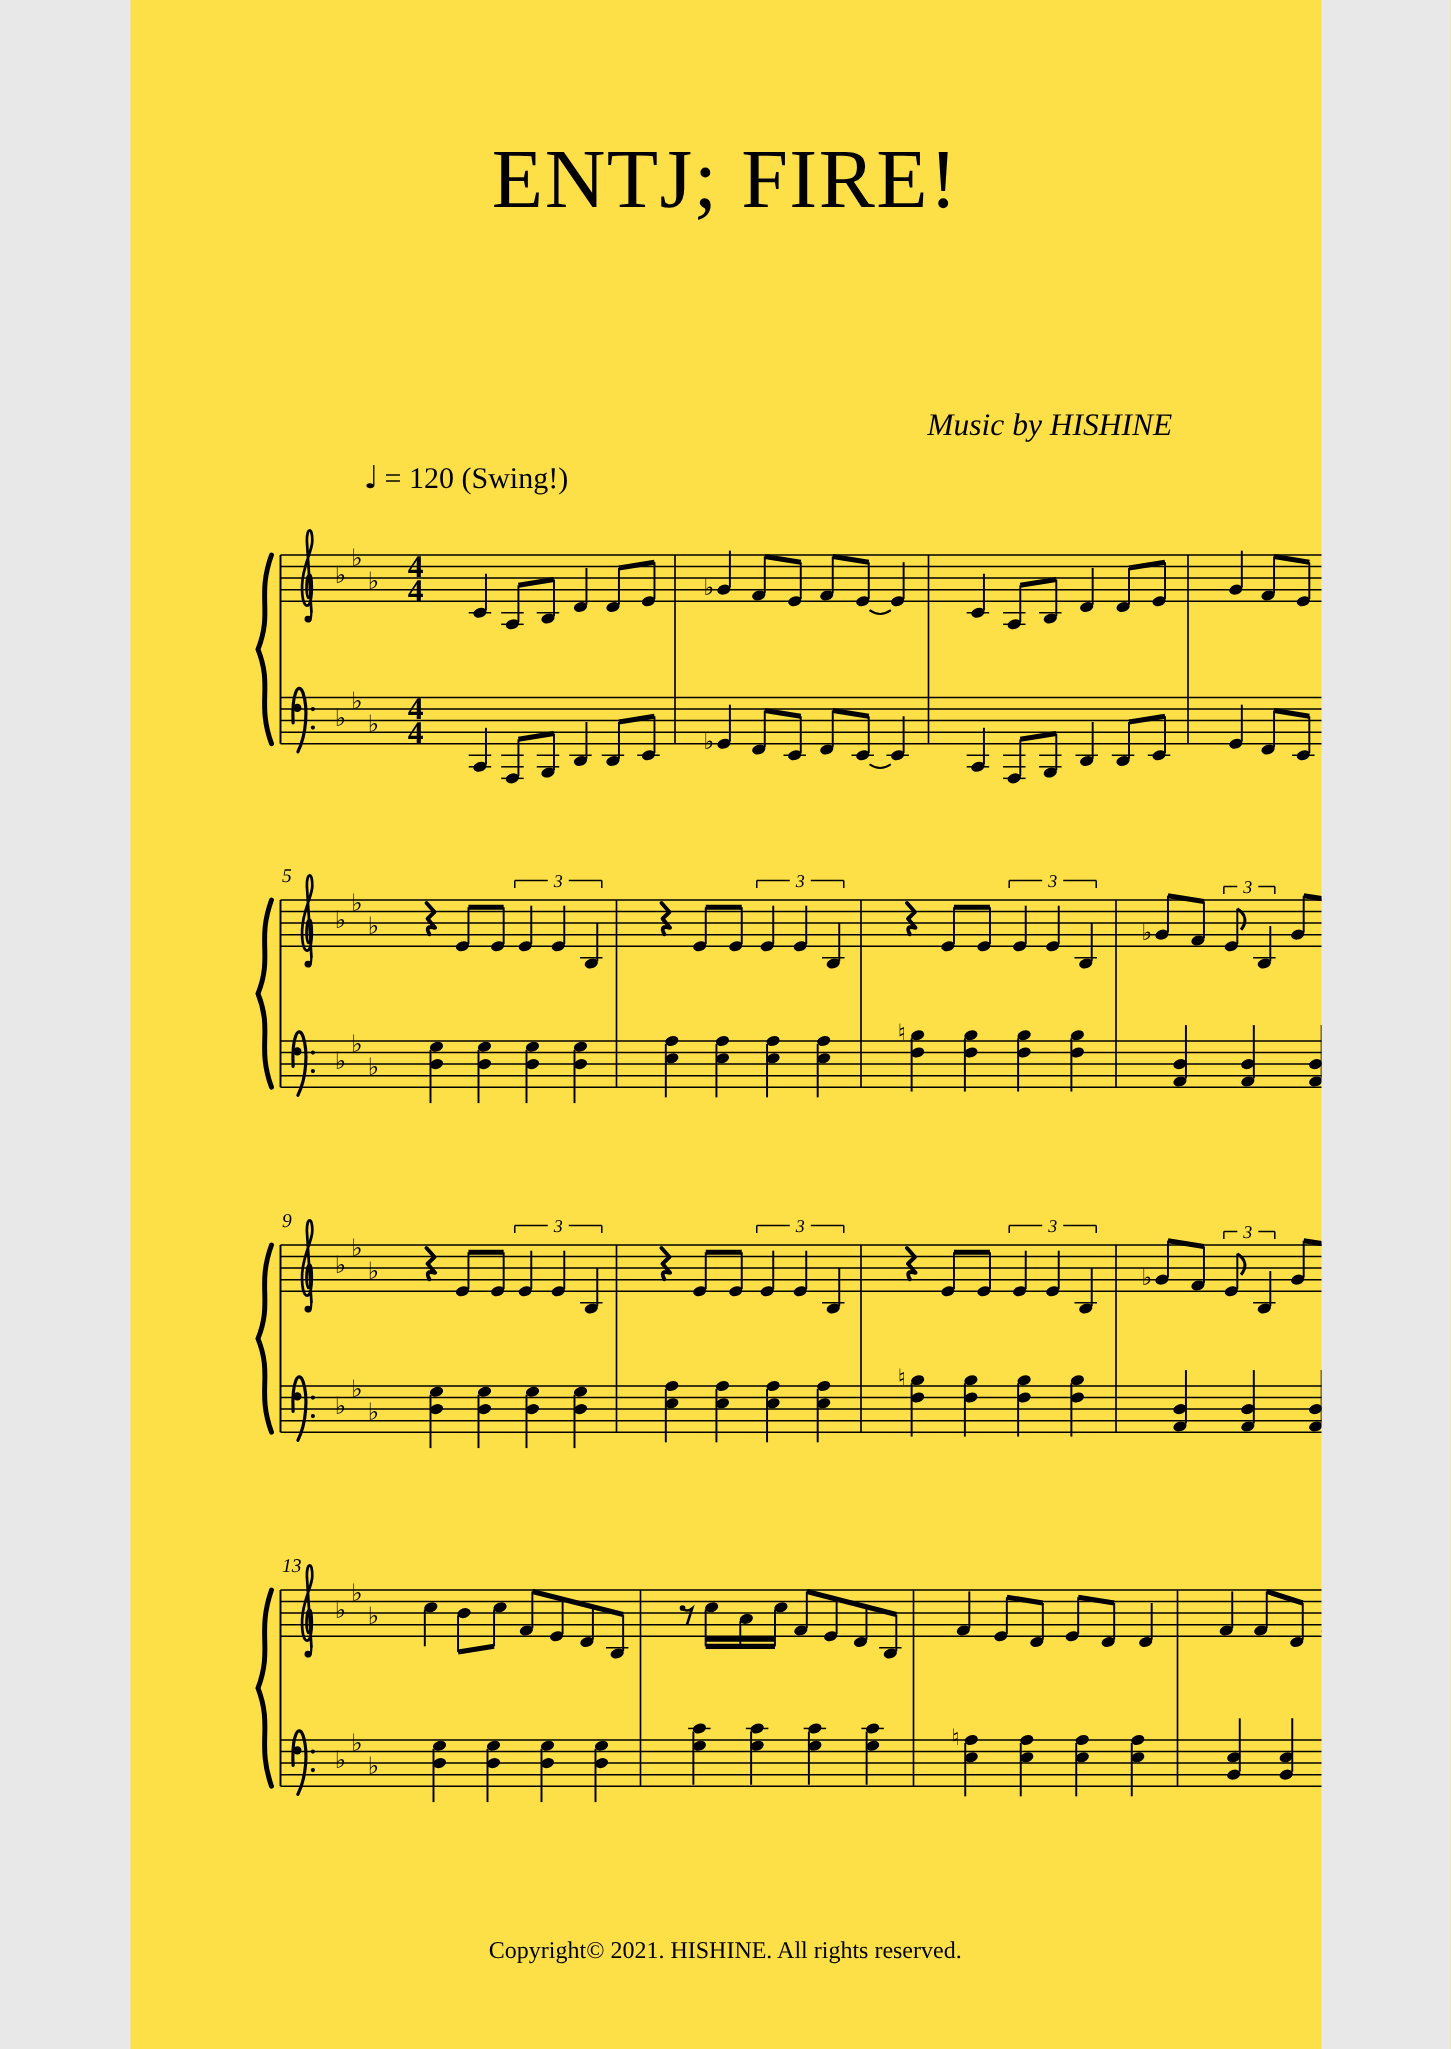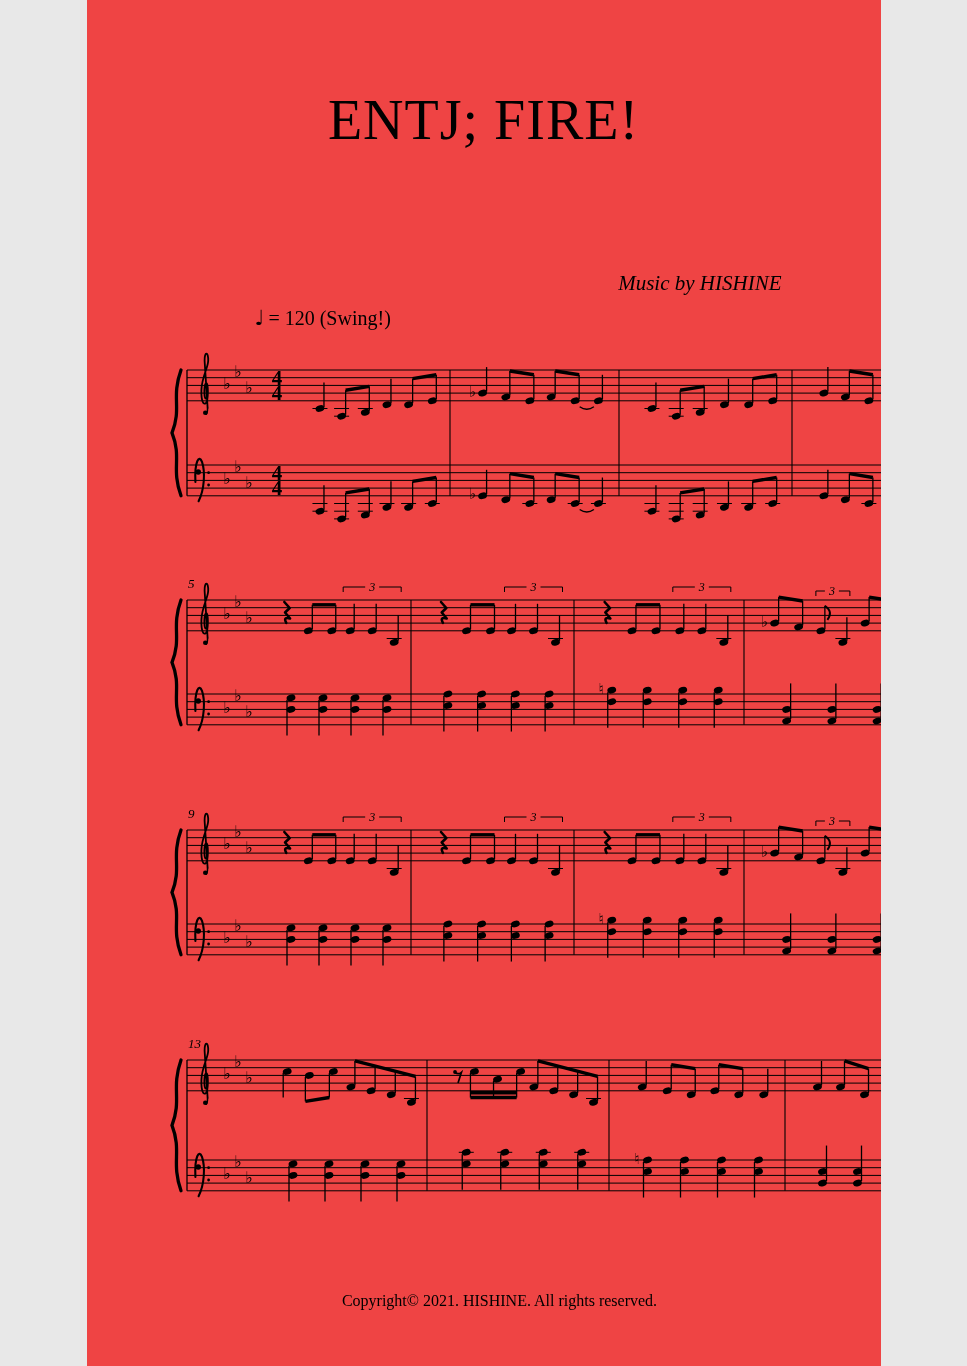--- a/index.html
+++ b/index.html
@@ -1,23 +1,23 @@
 <!DOCTYPE html>
 <html><head>
 <meta charset="utf-8">
 <style>
   html,body{margin:0;padding:0;background:#e8e8e8;}
-  .page{position:relative;width:794px;height:1366px;background:#ef4444;overflow:hidden;
+  .page{position:relative;width:794px;height:1366px;background:#fde047;overflow:hidden;
         font-family:"Liberation Serif","DejaVu Serif",serif;color:#000;margin:0 auto;}
   .title{position:absolute;top:50px;left:0;width:100%;text-align:center;
          font-size:56px;letter-spacing:1px;font-weight:400;}
   .credit{position:absolute;top:271px;right:99px;font-size:21px;font-style:italic;}
-  .tempo{position:absolute;top:306px;left:168px;font-size:20px;}
+  .tempo{position:absolute;top:306px;left:156px;font-size:20px;}
   .tempo .beat{font-family:"DejaVu Sans",sans-serif;font-size:21px;margin-right:4px;}
-  .footer{position:absolute;top:1292px;left:16px;width:100%;text-align:center;font-size:16px;}
+  .footer{position:absolute;top:1292px;left:0;width:100%;text-align:center;font-size:16px;}
   svg.score{position:absolute;top:0;left:0;}
 </style>
 </head>
 <body>
 
 <div class="page">
   <h1 class="title">ENTJ; FIRE!</h1>
   <div class="credit">Music by HISHINE</div>
   <div class="tempo"><span class="beat">♩</span><span>= 120 (Swing!)</span></div>
   <svg class="score" id="score-svg" width="967" height="1366" viewBox="0 0 967 1366">

